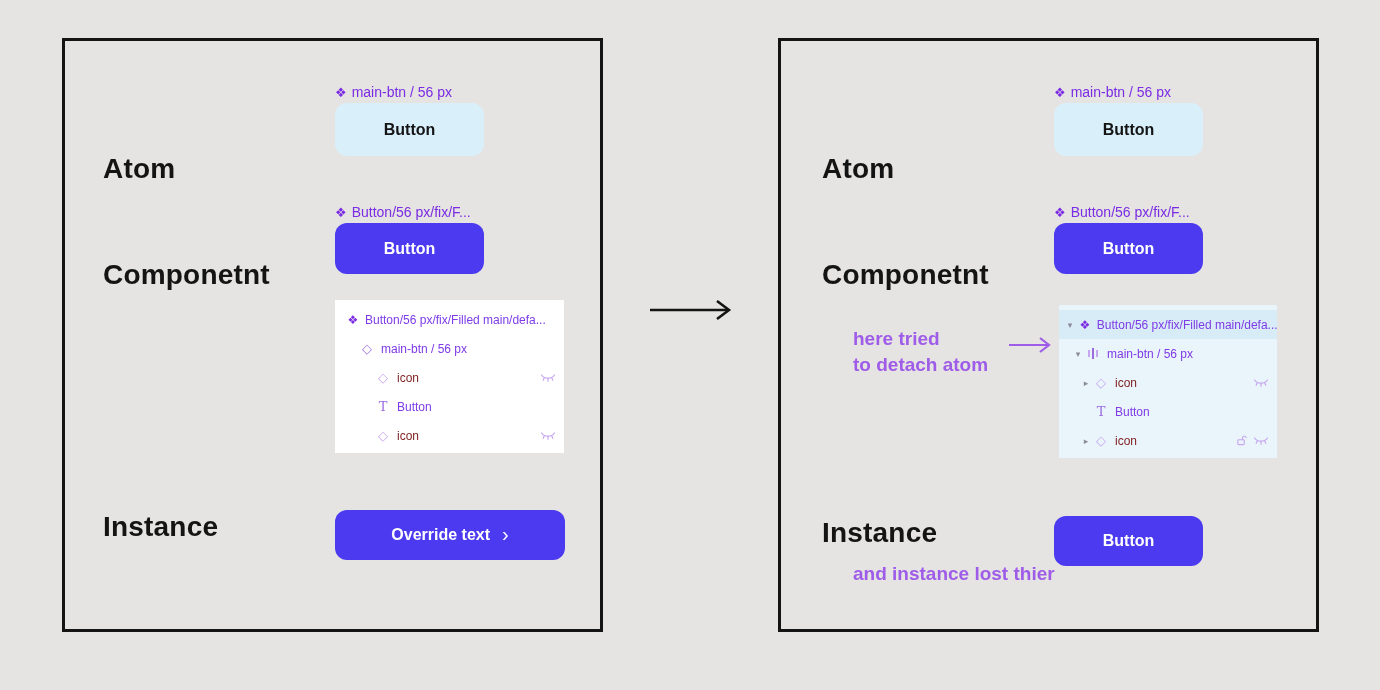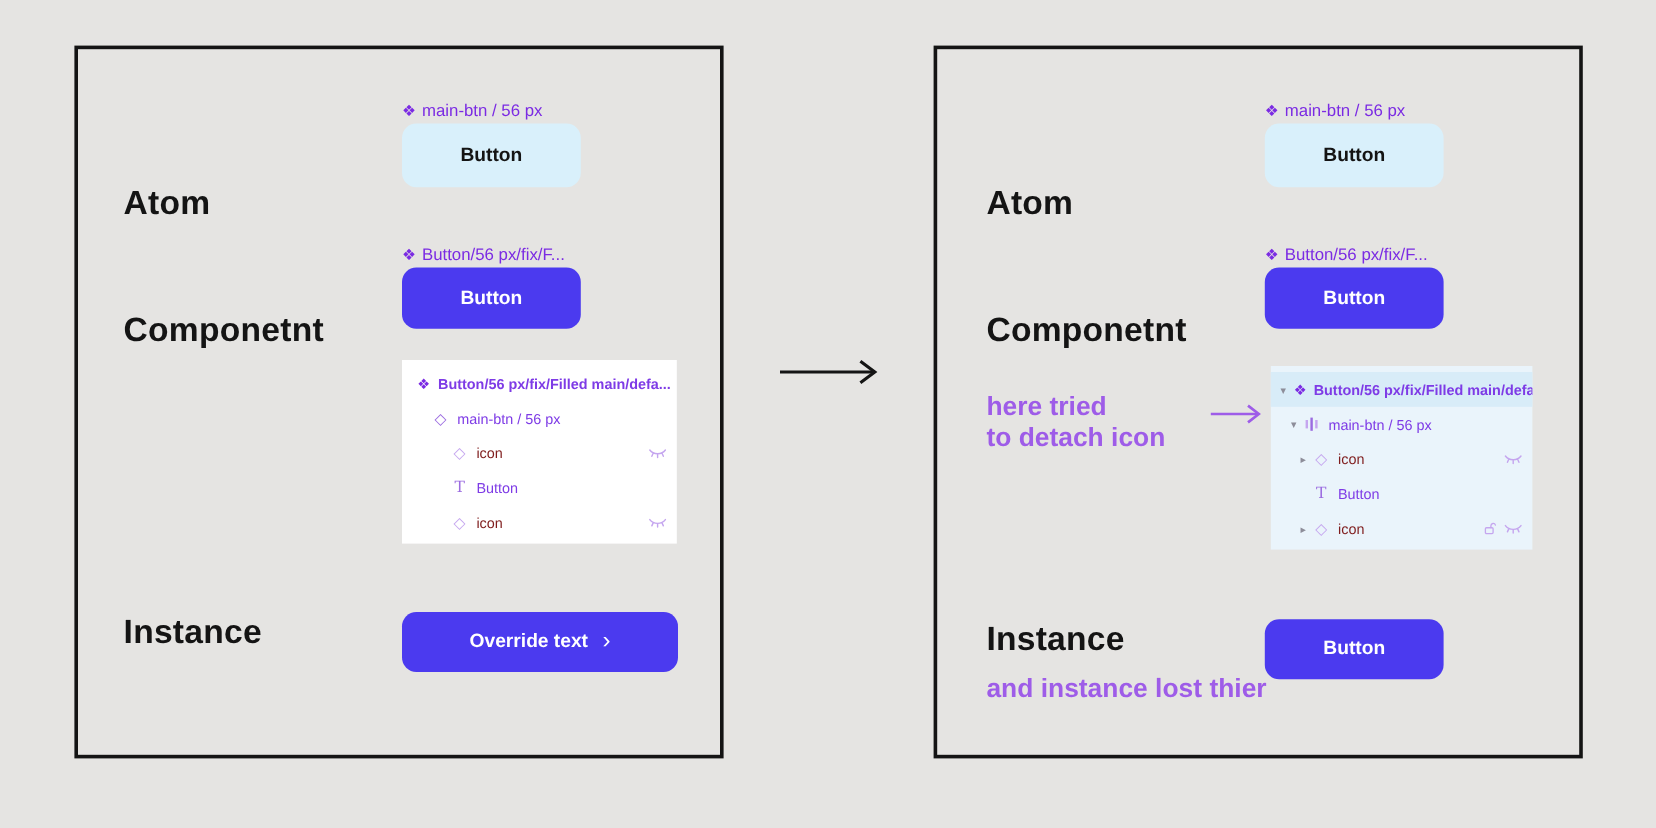--- a/index.html
+++ b/index.html
@@ -41,36 +41,36 @@
     position:absolute; padding-top:5px;
     font-size:12px;
   }
   #left-layers  { left:270px; top:259px; width:229px; height:153px; background:#ffffff; }
   #right-layers { left:278px; top:264px; width:218px; height:153px; background:#eaf4fb; }
   .lrow {
     height:29px; display:flex; align-items:center; position:relative;
     color:#7e3be6; cursor:default;
   }
   .lrow.hl { background:#d8ecf8; }
-  .lrow .bold { font-weight:700; white-space:nowrap; overflow:hidden; }
+  .lrow .bold { font-weight:400; white-space:nowrap; overflow:hidden; }
   .lrow .muted { color:#7f1d1d; }
   .licon { display:inline-flex; align-items:center; justify-content:center; width:16px; }
   .comp-ic { color:#7b2be3; font-size:12px; }
   .diam-ic { color:#9b6be0; font-size:13px; }
   .diam-ic.muted-ic { color:#c5a6ef; }
   .t-ic { color:#9b6be0; font-family:"DejaVu Serif", serif; font-size:13px; }
   .tri { width:14px; color:#8d8d99; font-size:9px; display:inline-flex; justify-content:center; cursor:pointer; }
   .gap6 { width:6px; } .gap4 { width:4px; }
   .ind1 { width:10px; } .ind2 { width:24px; } .ind3 { width:40px; }
   .rind1 { width:4px; } .rind2 { width:12px; } .rind3 { width:20px; }
   .row-right { position:absolute; right:8px; display:flex; align-items:center; gap:6px; }
 
   .annot {
-    position:absolute; font-size:22px; font-weight:700; line-height:26px;
-    color:#9e5ce8; white-space:nowrap;
+    position:absolute; font-size:19px; font-weight:700; line-height:26px;
+    color:#9e5ce8; white-space:nowrap;margin-left:31px;
   }
   .arrow-wrap { position:absolute; }
 </style>
 </head>
 <body>
 
 <div class="panel" id="left-panel">
 
   <div class="heading" style="left:38px; top:112px;">Atom</div>
   <div class="tag" style="left:270px; top:43px;">
@@ -154,21 +154,21 @@
 
   <div class="heading" style="left:41px; top:218px;">Componetnt</div>
   <div class="tag" style="left:273px; top:163px;">
     <span class="comp-glyph">❖</span>
     <span>Button/56 px/fix/F...</span>
   </div>
   <button class="btn btn-primary" style="left:273px; top:182px; width:149px; height:51px;">Button</button>
 
   <div class="annot" style="left:41px; top:285px;">
     <div>here tried</div>
-    <div>to detach icon</div>
+    <div>to detach atom</div>
   </div>
   <div class="arrow-wrap" style="left:227px; top:293px;">
     <svg width="46" height="22" viewBox="0 0 46 22">
       <line x1="1" y1="11" x2="40" y2="11" stroke="#9e5ce8" stroke-width="2.2"></line>
       <path d="M32 4 L41 11 L32 18" fill="none" stroke="#9e5ce8" stroke-width="2.2"></path>
     </svg>
   </div>
 
   <div class="layers" id="right-layers">
     <div class="lrow hl">

